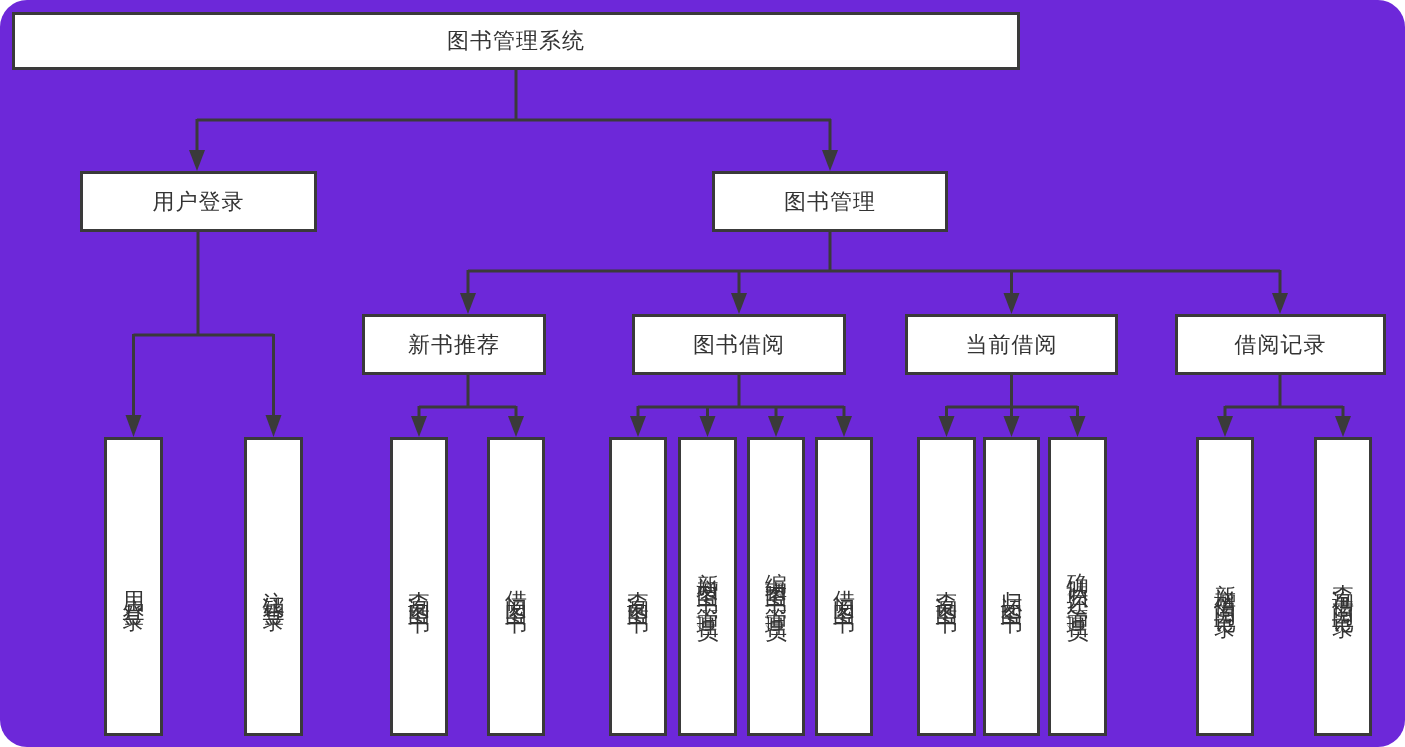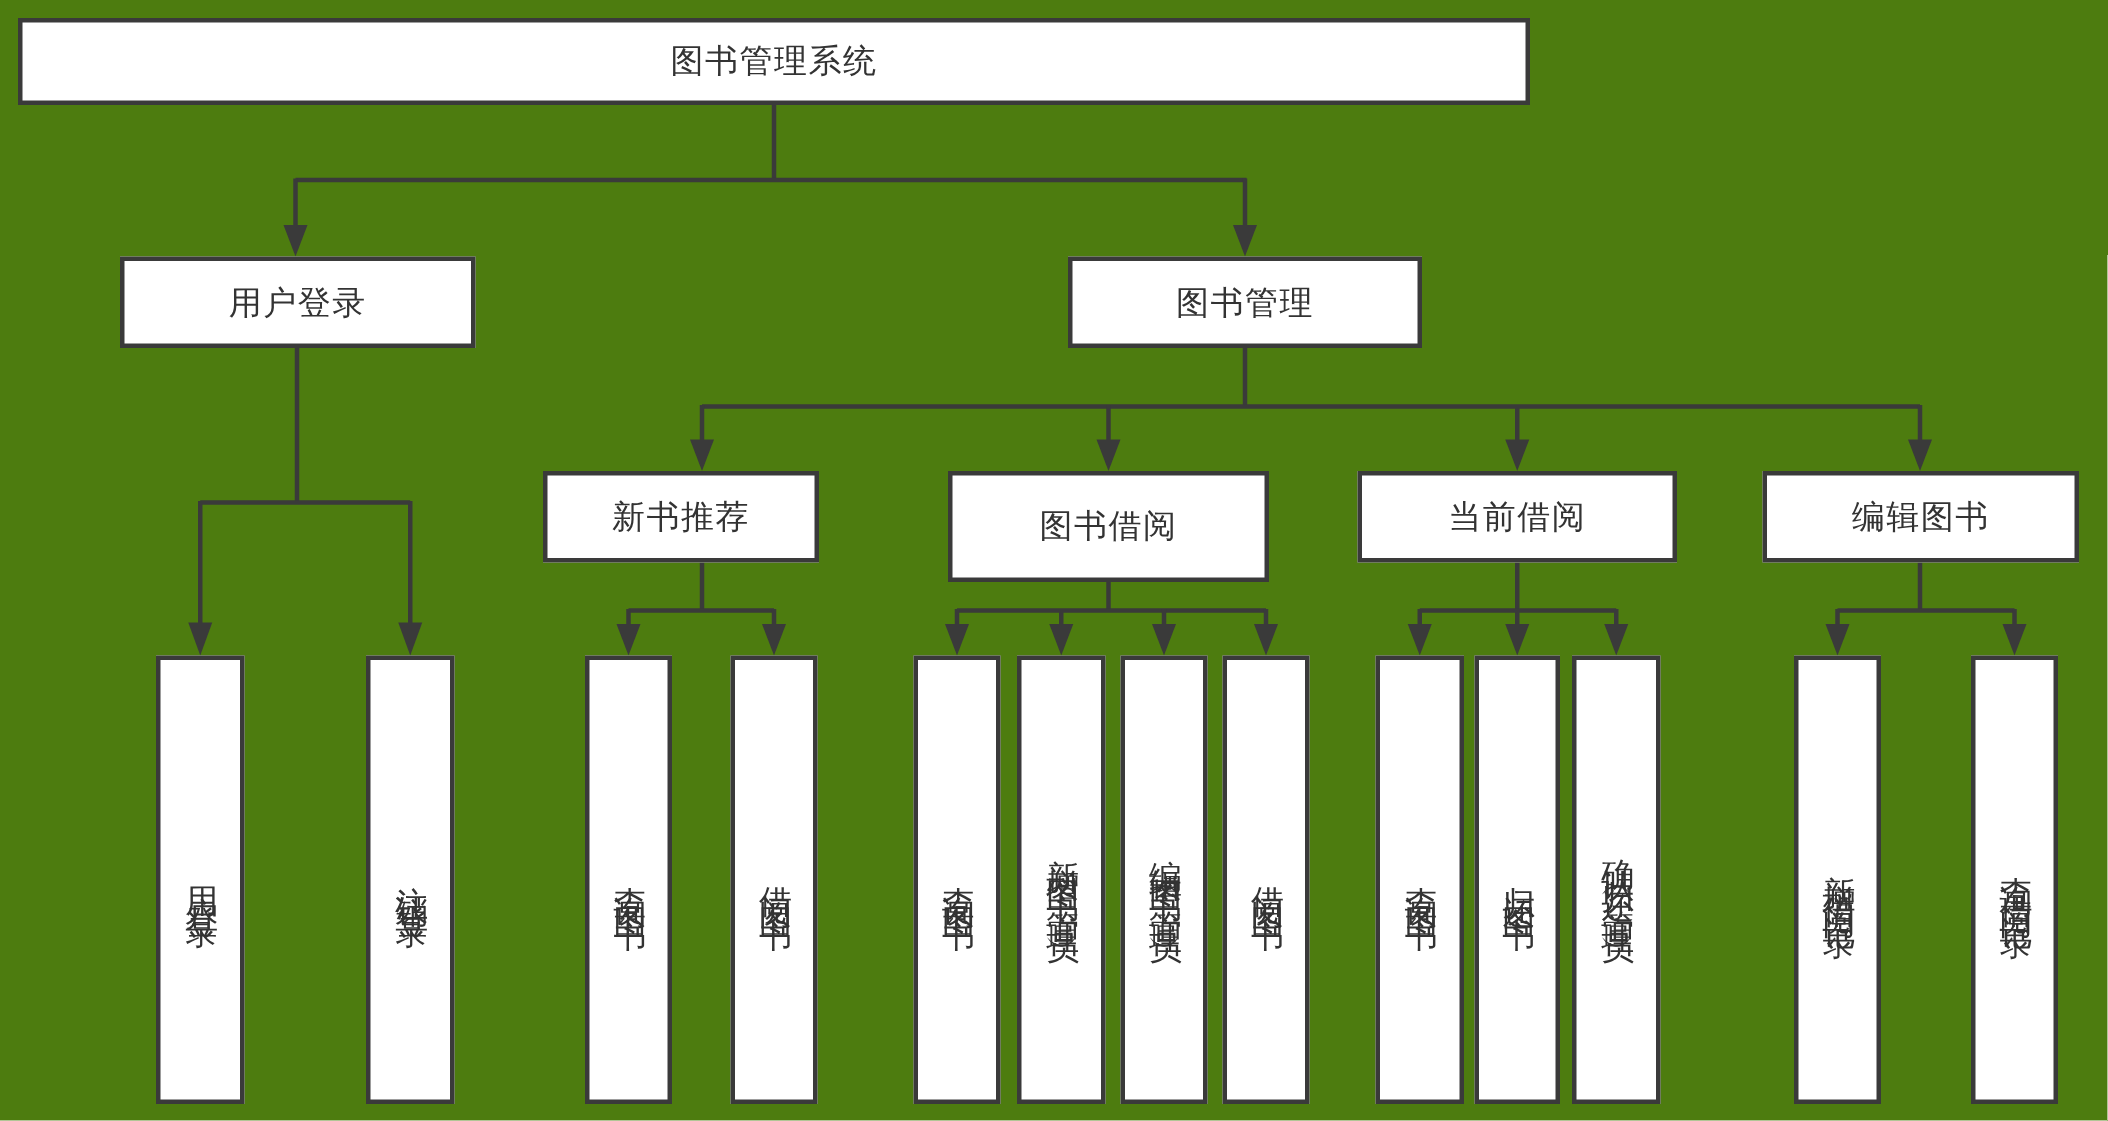--- a/index.html
+++ b/index.html
@@ -1,19 +1,20 @@
 <!DOCTYPE html>
 <html><head>
 <meta charset="utf-8">
 <style>
   html,body{margin:0;padding:0;background:#ffffff;}
   #canvas{
-    position:relative;width:1405px;height:747px;background:#4d7c0f;
+    position:relative;width:1405px;height:747px;background:#6d28d9;
     font-family:"DejaVu Sans","Liberation Sans",sans-serif;color:#333333;
     overflow:hidden;
+    border-radius:27px;
   }
   #wires{position:absolute;left:0;top:0;width:1405px;height:747px;}
   .node{
     position:absolute;box-sizing:border-box;background:#ffffff;
     border:3px solid #3a3a3a;display:flex;align-items:center;justify-content:center;
   }
   .hbox{font-size:22px;letter-spacing:1px;white-space:nowrap;}
   .vbox span{
     writing-mode:vertical-rl;text-orientation:mixed;
     font-size:22px;letter-spacing:7px;line-height:1;white-space:nowrap;
@@ -93,23 +94,23 @@
       <polygon points="1335,416 1351,416 1343,437"></polygon>
     </g>
   </svg>
 
   <div class="node hbox" style="left:12px;top:12px;width:1008px;height:58px;">图书管理系统</div>
 
   <div class="node hbox" style="left:80px;top:171px;width:237px;height:61px;">用户登录</div>
   <div class="node hbox" style="left:712px;top:171px;width:236px;height:61px;">图书管理</div>
 
   <div class="node hbox" style="left:362px;top:314px;width:184px;height:61px;">新书推荐</div>
-  <div class="node hbox" style="left:632px;top:314px;width:214px;height:74px;">图书借阅</div>
+  <div class="node hbox" style="left:632px;top:314px;width:214px;height:61px;">图书借阅</div>
   <div class="node hbox" style="left:905px;top:314px;width:213px;height:61px;">当前借阅</div>
-  <div class="node hbox" style="left:1175px;top:314px;width:211px;height:61px;">编辑图书</div>
+  <div class="node hbox" style="left:1175px;top:314px;width:211px;height:61px;">借阅记录</div>
 
   <div class="node vbox" style="left:104px;top:437px;width:59px;height:299px;">
     <span>用户登录</span>
   </div>
   <div class="node vbox" style="left:244px;top:437px;width:59px;height:299px;">
     <span>注销登录</span>
   </div>
 
   <div class="node vbox" style="left:390px;top:437px;width:58px;height:299px;">
     <span>查询图书</span>

